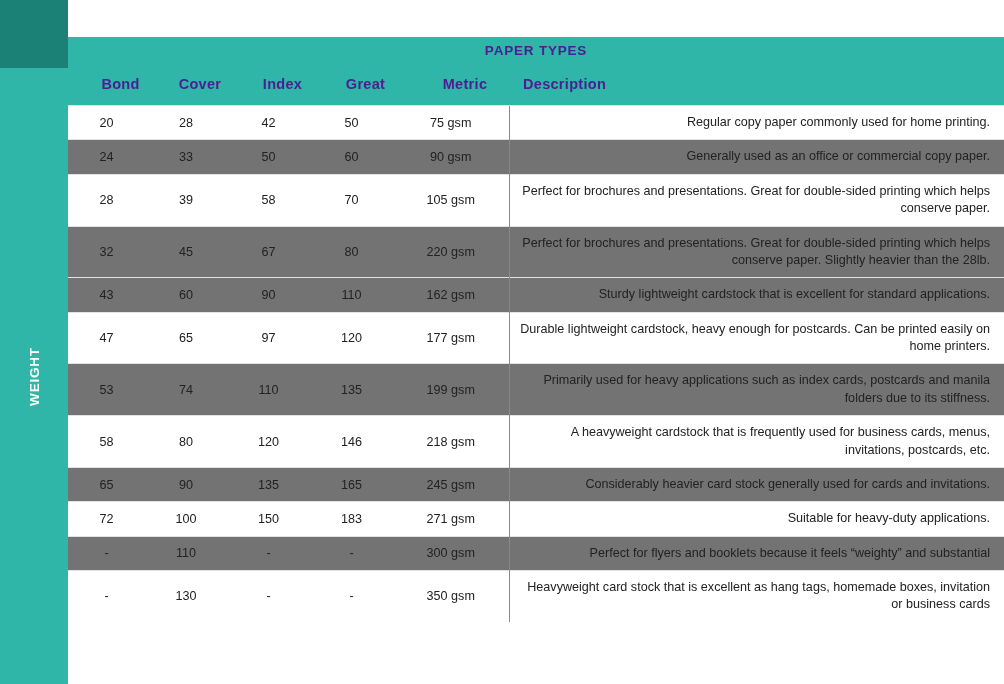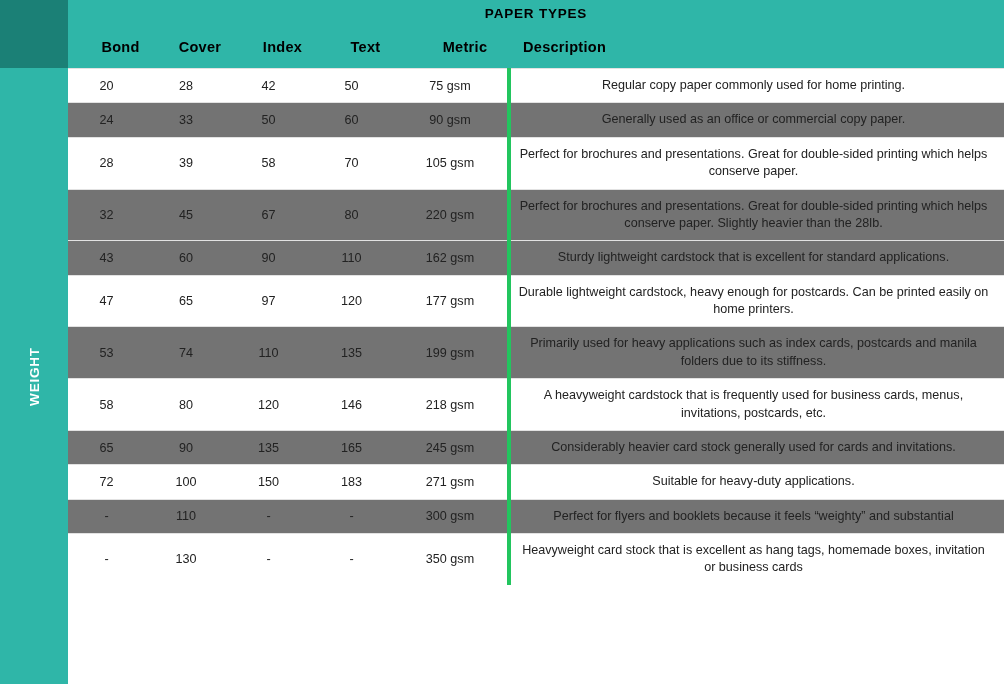--- a/index.html
+++ b/index.html
@@ -46,25 +46,26 @@
   }
   
   .main {
     flex: 1;
     display: flex;
     flex-direction: column;
     min-width: 0;
   }
   .header {
     background: #2fb6a8;
-    color: #000000;
+    color: #4c1d95;
     height: 68px;
     flex: 0 0 68px;
     display: flex;
     flex-direction: column;
+    margin-top: 37px;
   }
   .header-title {
     text-align: center;
     font-weight: bold;
     font-size: 13.5px;
     letter-spacing: 0.8px;
     padding-top: 6px;
     height: 26px;
   }
   .header-cols {
@@ -94,25 +95,25 @@
   td {
     font-size: 12.6px;
     color: #222222;
     vertical-align: middle;
     padding: 8px 4px;
     border-top: 1px solid #e2e2e2;
   }
   tr.alt td { background: #737373; }
   tr td.num { text-align: center; }
   tr td.desc {
-    text-align: center;
+    text-align: right;
     padding-left: 6px;
     padding-right: 14px;
     line-height: 1.38;
-    border-left: 4px solid #22c55e;
+    border-left: 1px solid #22c55e;
   }
   .tbody-scroll {
     flex: 1;
     overflow: hidden;
   }
 </style>
 </head>
 <body>
 
 <div class="wrap">
@@ -125,21 +126,21 @@
   </div>
 
   <div class="main">
 
     <div class="header">
       <div class="header-title">PAPER TYPES</div>
       <div class="header-cols">
         <div class="hc col-bond">Bond</div>
         <div class="hc col-cover">Cover</div>
         <div class="hc col-index">Index</div>
-        <div class="hc col-text">Text</div>
+        <div class="hc col-text">Great</div>
         <div class="hc col-metric">Metric</div>
         <div class="hc col-desc">Description</div>
       </div>
     </div>
 
     <div class="tbody-scroll">
       <table>
         <colgroup>
           <col class="col-bond">
             <col class="col-cover">

